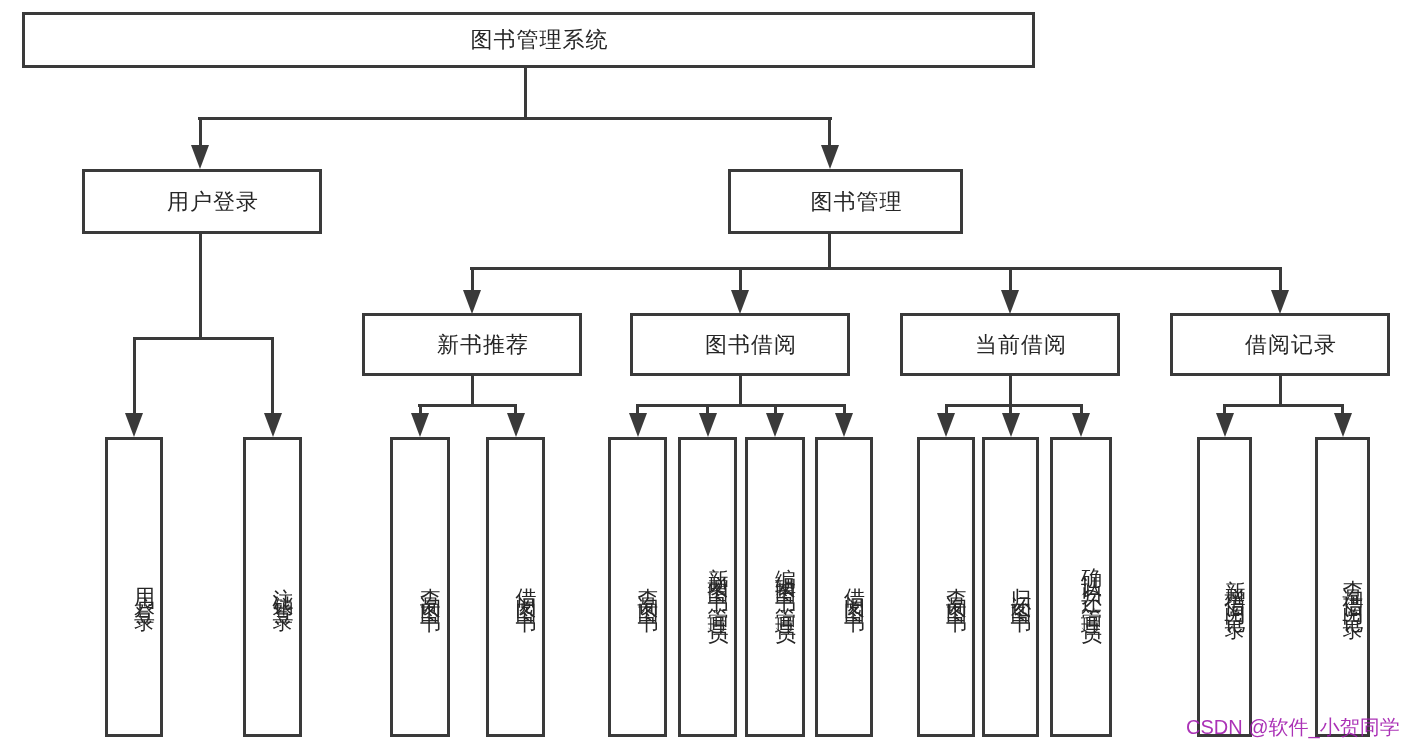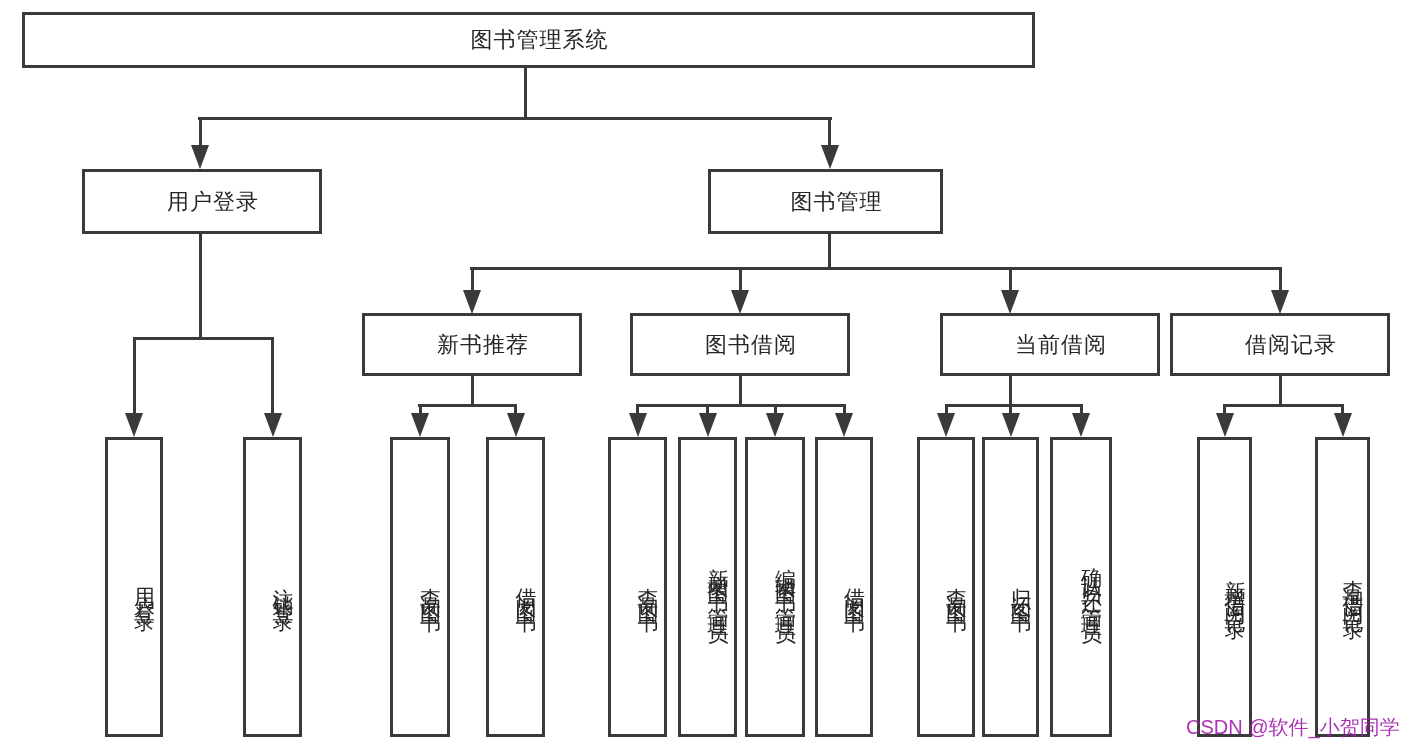--- a/index.html
+++ b/index.html
@@ -73,21 +73,21 @@
   <div class="line" style="left:524px; top:68px; width:3px; height:52px;"></div>
   <div class="line" style="left:198px; top:117px; width:634px; height:3px;"></div>
   <div class="line" style="left:199px; top:120px; width:3px; height:25px;"></div>
   <div class="arrow" style="left:191px; top:145px;"></div>
   <div class="line" style="left:828px; top:120px; width:3px; height:25px;"></div>
   <div class="arrow" style="left:821px; top:145px;"></div>
 
   <div class="box" style="left:82px; top:169px; width:240px; height:65px;">
     <span class="hlabel">用户登录</span>
   </div>
-  <div class="box" style="left:708px; top:169px; width:235px; height:65px;">
+  <div class="box" style="left:728px; top:169px; width:235px; height:65px;">
     <span class="hlabel">图书管理</span>
   </div>
 
   <div class="line" style="left:199px; top:234px; width:3px; height:106px;"></div>
   <div class="line" style="left:133px; top:337px; width:141px; height:3px;"></div>
   <div class="line" style="left:133px; top:340px; width:3px; height:73px;"></div>
   <div class="arrow" style="left:125px; top:413px;"></div>
   <div class="line" style="left:271px; top:340px; width:3px; height:73px;"></div>
   <div class="arrow" style="left:264px; top:413px;"></div>
 
@@ -101,21 +101,21 @@
   <div class="arrow" style="left:1001px; top:290px;"></div>
   <div class="line" style="left:1279px; top:270px; width:3px; height:20px;"></div>
   <div class="arrow" style="left:1271px; top:290px;"></div>
 
   <div class="box" style="left:362px; top:313px; width:220px; height:63px;">
     <span class="hlabel">新书推荐</span>
   </div>
   <div class="box" style="left:630px; top:313px; width:220px; height:63px;">
     <span class="hlabel">图书借阅</span>
   </div>
-  <div class="box" style="left:900px; top:313px; width:220px; height:63px;margin-left:40px;">
+  <div class="box" style="left:900px; top:313px; width:220px; height:63px;">
     <span class="hlabel">当前借阅</span>
   </div>
   <div class="box" style="left:1170px; top:313px; width:220px; height:63px;">
     <span class="hlabel">借阅记录</span>
   </div>
 
   <div class="line" style="left:471px; top:376px; width:3px; height:31px;"></div>
   <div class="line" style="left:418px; top:404px; width:99px; height:3px;"></div>
   <div class="line" style="left:419px; top:407px; width:3px; height:6px;"></div>
   <div class="arrow" style="left:411px; top:413px;"></div>

